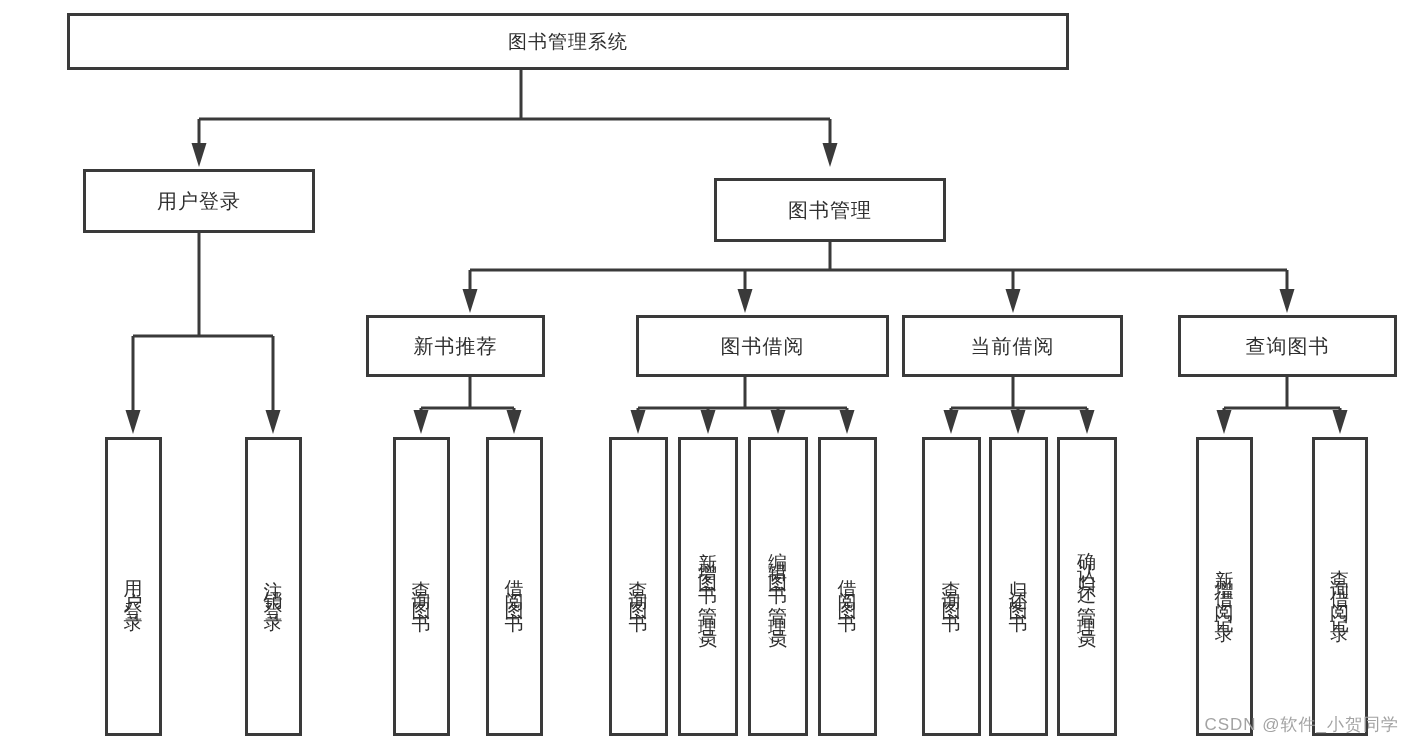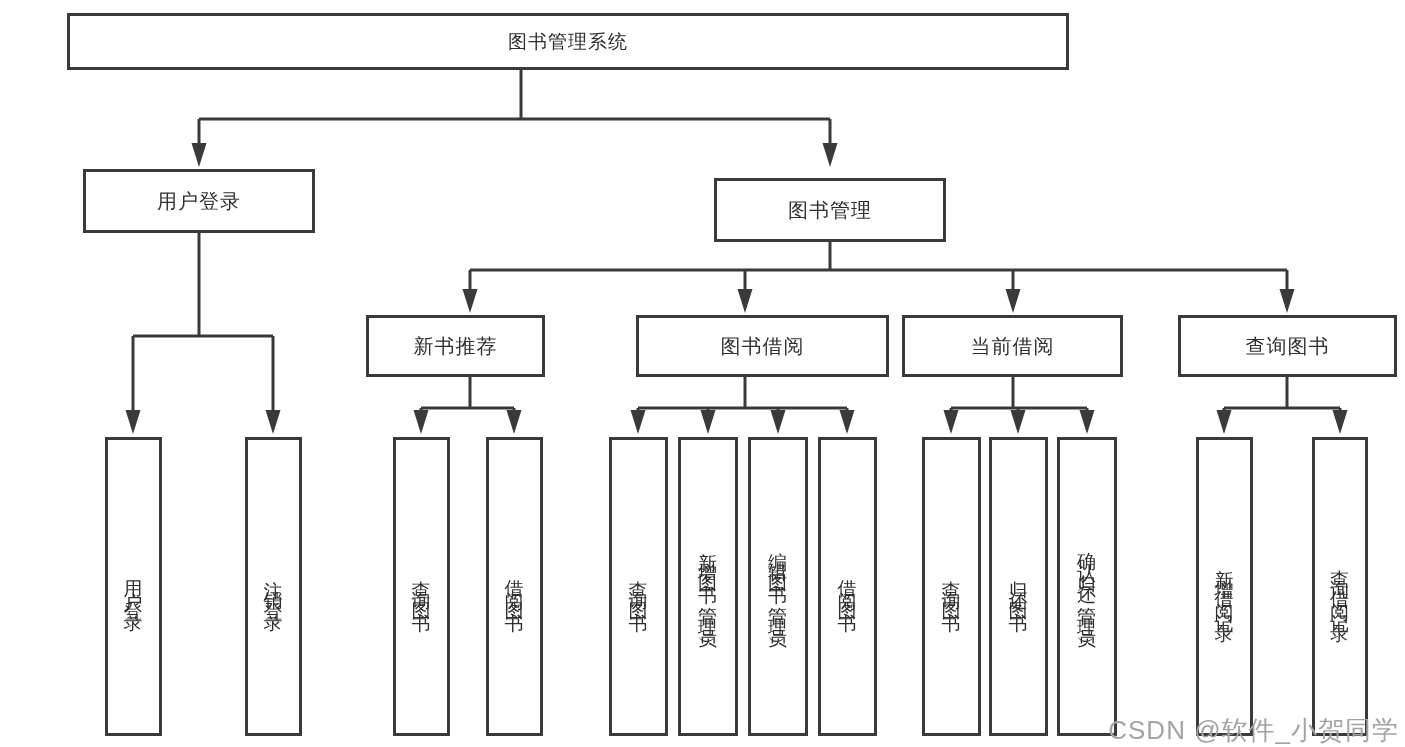--- a/index.html
+++ b/index.html
@@ -58,21 +58,21 @@
     letter-spacing: 11px;
     line-height: 1;
     color: #2f2f2f;
     white-space: nowrap;
     overflow: hidden;
   }
   .watermark {
     position: absolute;
     top: 713px;
     right: 6px;
-    font-size: 26px;
+    font-size: 17px;
     color: #a3a3a3;
     letter-spacing: 1px;
     white-space: nowrap;
     text-align: right;
   }
 </style>
 </head>
 <body>
 
 <div class="canvas">

